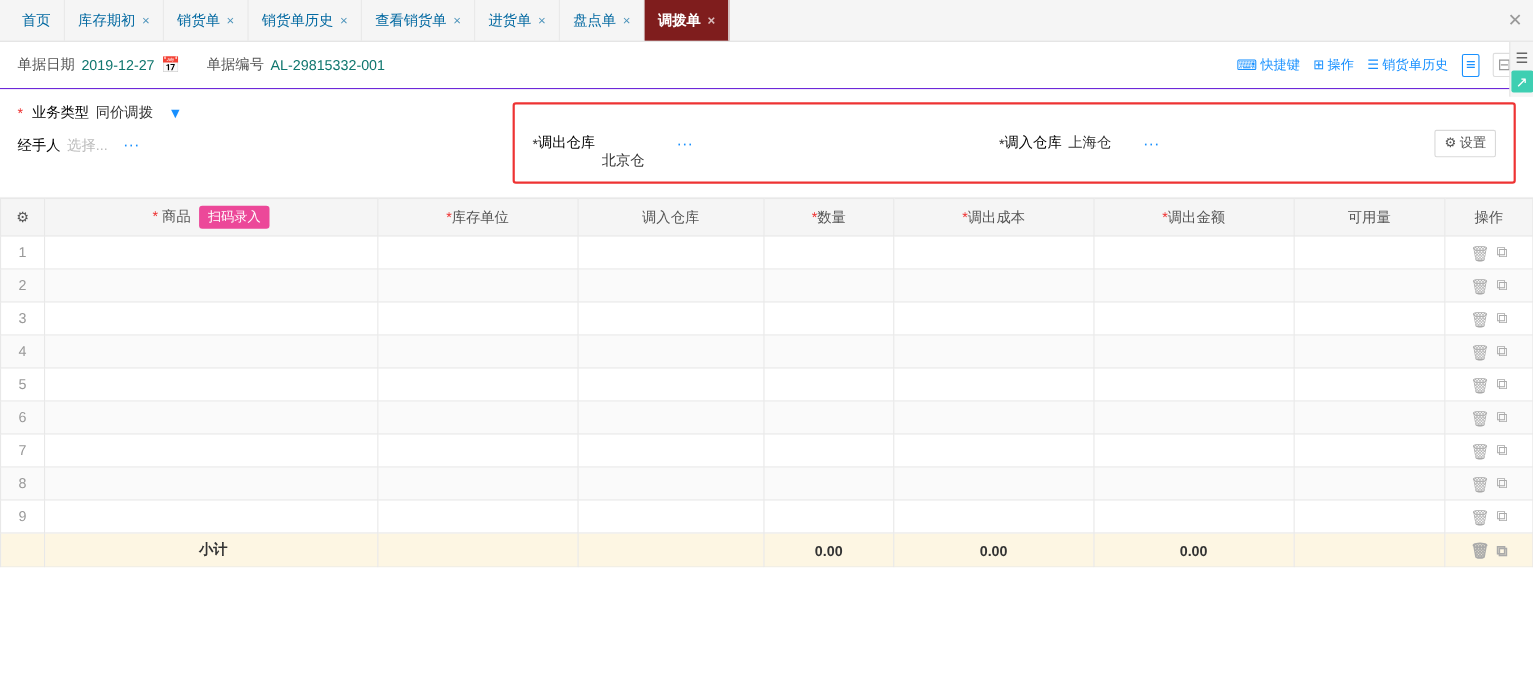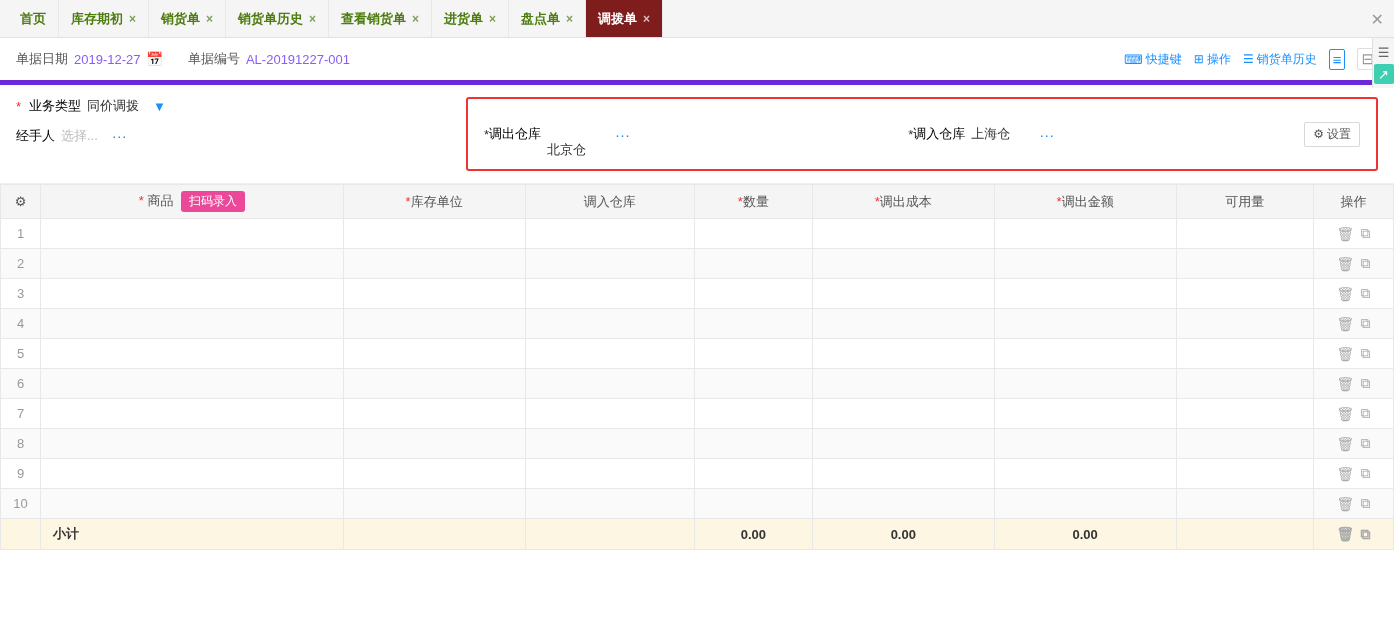--- a/index.html
+++ b/index.html
@@ -5,46 +5,45 @@
     * { box-sizing: border-box; margin: 0; padding: 0; }
     body { font-family: 'Microsoft YaHei', Arial, sans-serif; font-size: 13px; color: #333; background: #fff; overflow: hidden; }
 
     
     .tab-bar {
       display: flex; align-items: center; background: #f5f5f5; border-bottom: 1px solid #e0e0e0;
       height: 38px; padding: 0 8px; position: relative;
     }
     .tab {
       display: flex; align-items: center; padding: 0 12px; height: 100%; font-size: 13px;
-      cursor: pointer; color: #4d7c0f; border-right: 1px solid #e8e8e8; white-space: nowrap;
+      cursor: pointer; color: #0369a1; border-right: 1px solid #e8e8e8; white-space: nowrap;
       data-interactable: true;
-      font-weight: bold;
     }
     .tab.active { background: #7f1d1d; color: #fff; font-weight: bold; }
     .tab .close-btn {
       margin-left: 6px; cursor: pointer; font-size: 12px; line-height: 1;
       color: inherit; opacity: 0.7;
     }
     .tab.active .close-btn { color: #fff; }
     .tab-close-main {
       position: absolute; right: 10px; top: 50%; transform: translateY(-50%);
       cursor: pointer; font-size: 16px; color: #999;
     }
 
     
     .main { padding: 0; }
 
     
     .header-row {
-      display: flex; align-items: center; padding: 10px 16px; border-bottom: 5px solid #6d28d9;
+      display: flex; align-items: center; padding: 10px 16px; border-bottom: 1px solid #6d28d9;
       gap: 24px;
     }
     .header-field { display: flex; align-items: center; gap: 6px; font-size: 13px; }
     .header-field label { color: #555; }
-    .header-field .value { color: #8b5cf6; }
+    .header-field .value { color: #0f766e; }
     .calendar-icon { color: #1890ff; cursor: pointer; font-size: 14px; }
     .header-actions { margin-left: auto; display: flex; align-items: center; gap: 12px; font-size: 12px; color: #1890ff; }
     .header-actions span { cursor: pointer; display: flex; align-items: center; gap: 3px; }
 
     
     .form-row {
       display: flex; align-items: flex-start; padding: 12px 16px; gap: 0;
       border-bottom: 1px solid #f0f0f0;
     }
     .form-left { flex: 0 0 440px; display: flex; flex-direction: column; gap: 10px; }
@@ -156,21 +155,21 @@
 <div class="main" data-interactable="false">
 
   <div class="header-row" data-interactable="false">
     <div class="header-field" data-interactable="false">
       <label data-interactable="false">单据日期</label>
       <span class="value" data-interactable="false">2019-12-27</span>
       <span class="calendar-icon" data-interactable="true">📅</span>
     </div>
     <div class="header-field" data-interactable="false">
       <label data-interactable="false">单据编号</label>
-      <span class="value" data-interactable="false">AL-20191227-001</span>
+      <span class="value" data-interactable="false">AL-29815332-001</span>
     </div>
     <div class="header-actions" data-interactable="false">
       <span class="action-item" data-interactable="true">
         <span data-interactable="false" style="font-size:13px;">⌨</span>
         <span data-interactable="false">快捷键</span>
       </span>
       <span class="action-item" data-interactable="true">
         <span data-interactable="false">⊞</span>
         <span data-interactable="false">操作</span>
       </span>
@@ -375,39 +374,23 @@
         <td data-interactable="true"></td>
         <td data-interactable="true"></td>
         <td data-interactable="false"></td>
         <td data-interactable="false">
           <div class="op-icons">
             <span class="op-icon" data-interactable="true">🗑</span>
             <span class="op-icon" data-interactable="true">⧉</span>
           </div>
         </td>
       </tr>
-          <tr data-interactable="false">
-        <td class="row-num" data-interactable="false">10</td>
-        <td data-interactable="true"></td>
-        <td data-interactable="true"></td>
-        <td data-interactable="true"></td>
-        <td data-interactable="true"></td>
-        <td data-interactable="true"></td>
-        <td data-interactable="true"></td>
-        <td data-interactable="false"></td>
-        <td data-interactable="false">
-          <div class="op-icons">
-            <span class="op-icon" data-interactable="true">🗑</span>
-            <span class="op-icon" data-interactable="true">⧉</span>
-          </div>
-        </td>
-      </tr>
           <tr class="subtotal-row" data-interactable="false">
         <td data-interactable="false"></td>
-        <td data-interactable="false" style="text-align:left; padding-left:12px;">小计</td>
+        <td data-interactable="false" style="text-align:center; padding-left:12px;">小计</td>
         <td data-interactable="false"></td>
         <td data-interactable="false"></td>
         <td data-interactable="false">0.00</td>
         <td data-interactable="false">0.00</td>
         <td data-interactable="false">0.00</td>
         <td data-interactable="false"></td>
         <td data-interactable="false">
           <div class="op-icons">
             <span class="op-icon" data-interactable="true">🗑</span>
             <span class="op-icon" data-interactable="true">⧉</span>

